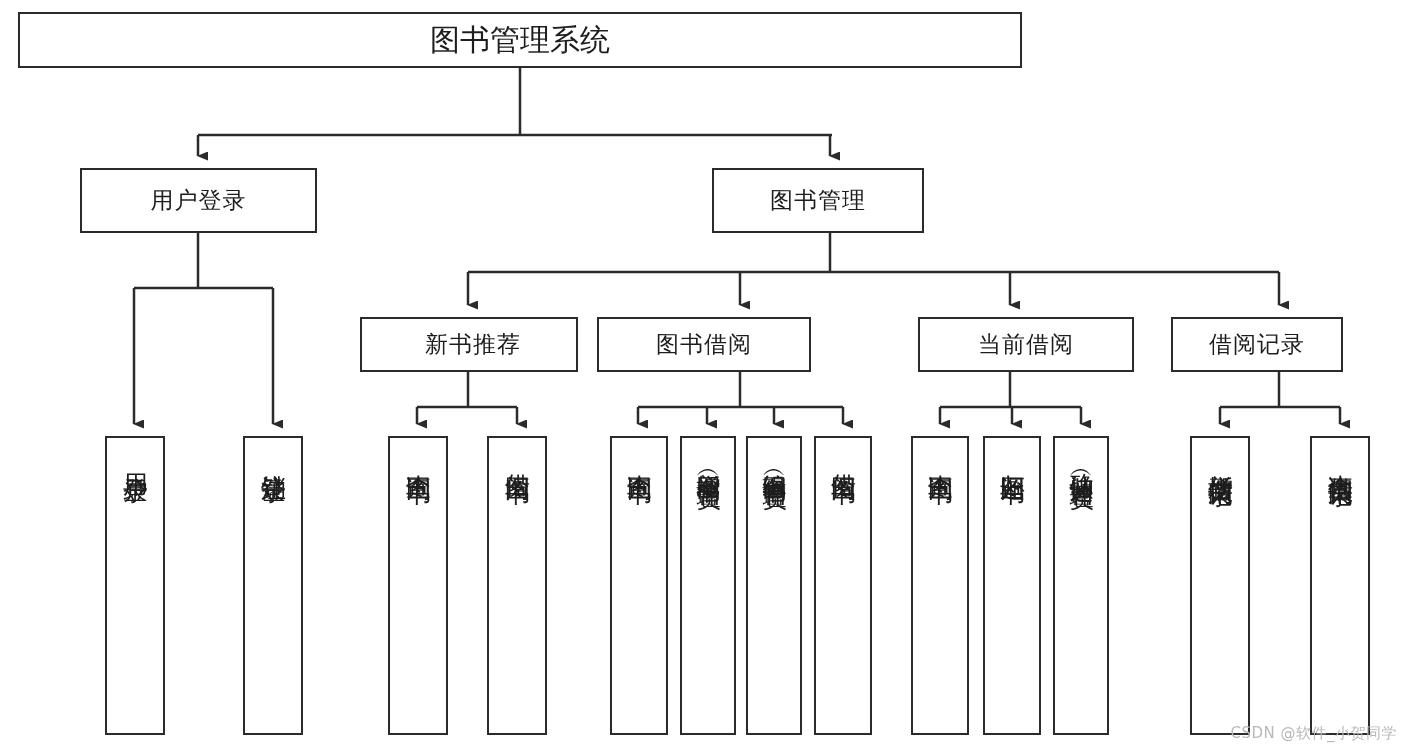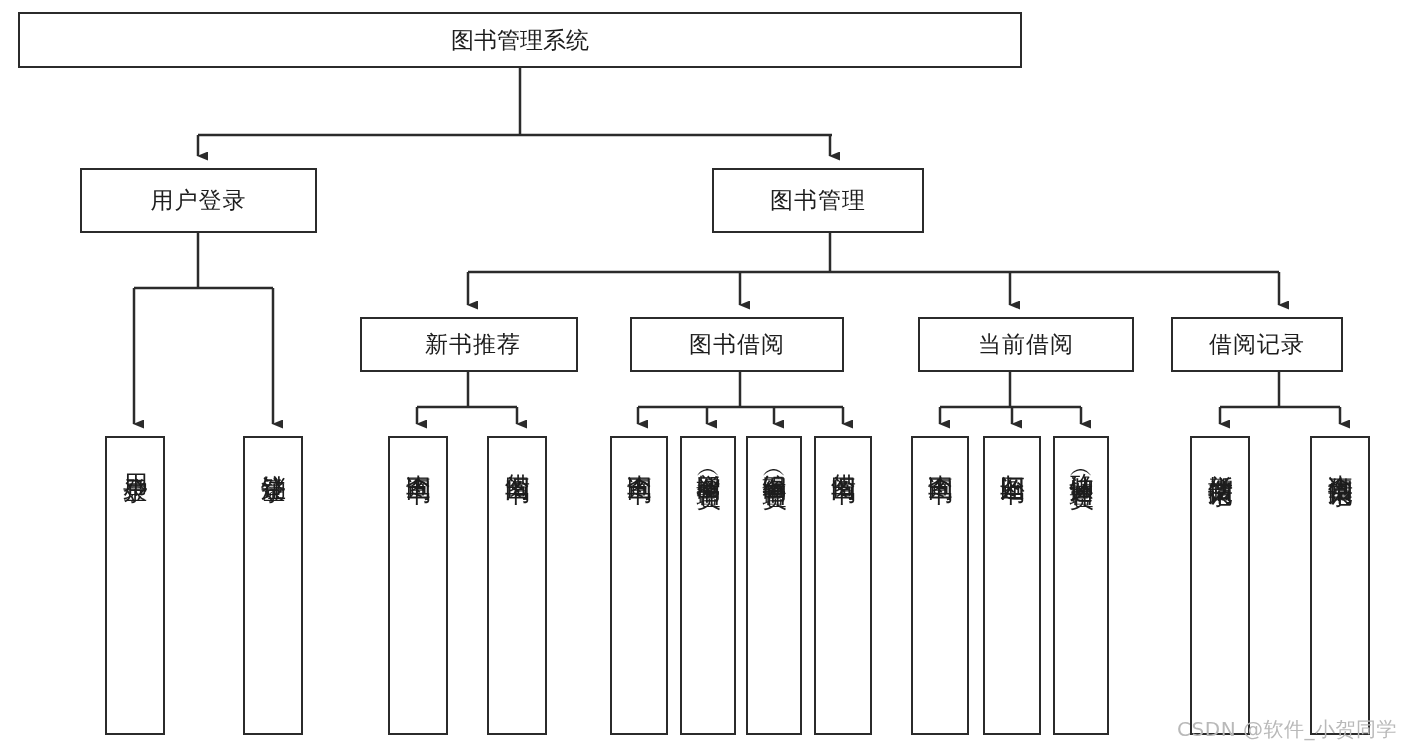--- a/index.html
+++ b/index.html
@@ -5,27 +5,27 @@
   html,body{margin:0;padding:0;background:#ffffff;}
   body{width:1405px;height:747px;overflow:hidden;
        font-family:"DejaVu Sans","Liberation Sans",sans-serif;}
   #stage{position:relative;width:1405px;height:747px;background:#fff;}
   svg#wires{position:absolute;left:0;top:0;width:1405px;height:747px;}
 
   .node{position:absolute;box-sizing:border-box;background:#ffffff;
         border:2px solid #2b2b2b;display:flex;align-items:center;
         justify-content:center;color:#1d1d1d;}
   .node.h{font-size:23px;letter-spacing:1px;}
-  .node.root{font-size:23px;}
+  .node.root{font-size:30px;}
   .node.leaf{writing-mode:vertical-rl;text-orientation:upright;
              font-size:25px;line-height:1.12;letter-spacing:2px;
              padding:16px 0;justify-content:flex-start;align-items:center;}
   .node.leaf.tall{font-size:24px;}
 
-  #watermark{position:absolute;right:8px;bottom:4px;font-size:20px;
+  #watermark{position:absolute;right:8px;bottom:4px;font-size:15px;
              color:#b9b9b9;white-space:nowrap;letter-spacing:.5px;}
 </style>
 </head>
 <body>
 
 <div id="stage">
 
   <svg id="wires" viewBox="0 0 1405 747" xmlns="http://www.w3.org/2000/svg">
     <defs>
       <marker id="ar" markerWidth="9" markerHeight="11" refX="4.5" refY="10" orient="auto" markerUnits="userSpaceOnUse">
@@ -75,21 +75,21 @@
       <path d="M1340,407 L1340,424" marker-end="url(#ar)"></path>
     </g>
   </svg>
 
   <div class="node root" style="left: 18px; top: 12px; width: 1004px; height: 56px;">图书管理系统</div>
 
   <div class="node h" style="left: 80px; top: 168px; width: 237px; height: 65px;">用户登录</div>
   <div class="node h" style="left: 712px; top: 168px; width: 212px; height: 65px;">图书管理</div>
 
   <div class="node h" style="left: 360px; top: 317px; width: 218px; height: 55px; padding-left: 8px;">新书推荐</div>
-  <div class="node h" style="left: 630px; top: 317px; width: 214px; height: 55px;">图书借阅</div>
+  <div class="node h" style="left: 597px; top: 317px; width: 214px; height: 55px;">图书借阅</div>
   <div class="node h" style="left: 902px; top: 317px; width: 216px; height: 55px; margin-left: 16px;">当前借阅</div>
   <div class="node h" style="left: 1171px; top: 317px; width: 172px; height: 55px;">借阅记录</div>
 
   <div class="node leaf" style="left: 105px; top: 436px; width: 60px; height: 299px;">用户登录</div>
   <div class="node leaf" style="left: 243px; top: 436px; width: 60px; height: 299px;">注销登录</div>
   <div class="node leaf" style="left: 388px; top: 436px; width: 60px; height: 299px;">查询图书</div>
   <div class="node leaf" style="left: 487px; top: 436px; width: 60px; height: 299px;">借阅图书</div>
   <div class="node leaf" style="left: 610px; top: 436px; width: 58px; height: 299px;">查询图书</div>
   <div class="node leaf tall" style="left: 680px; top: 436px; width: 56px; height: 299px;">新增图书（管理员）</div>
   <div class="node leaf tall" style="left: 746px; top: 436px; width: 56px; height: 299px;">编辑图书（管理员）</div>

